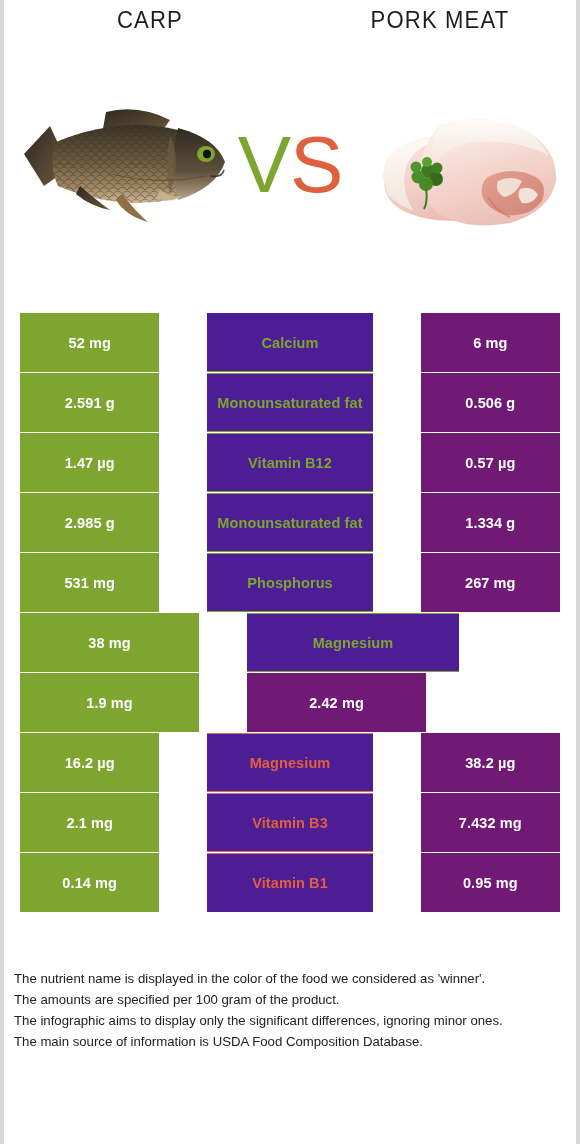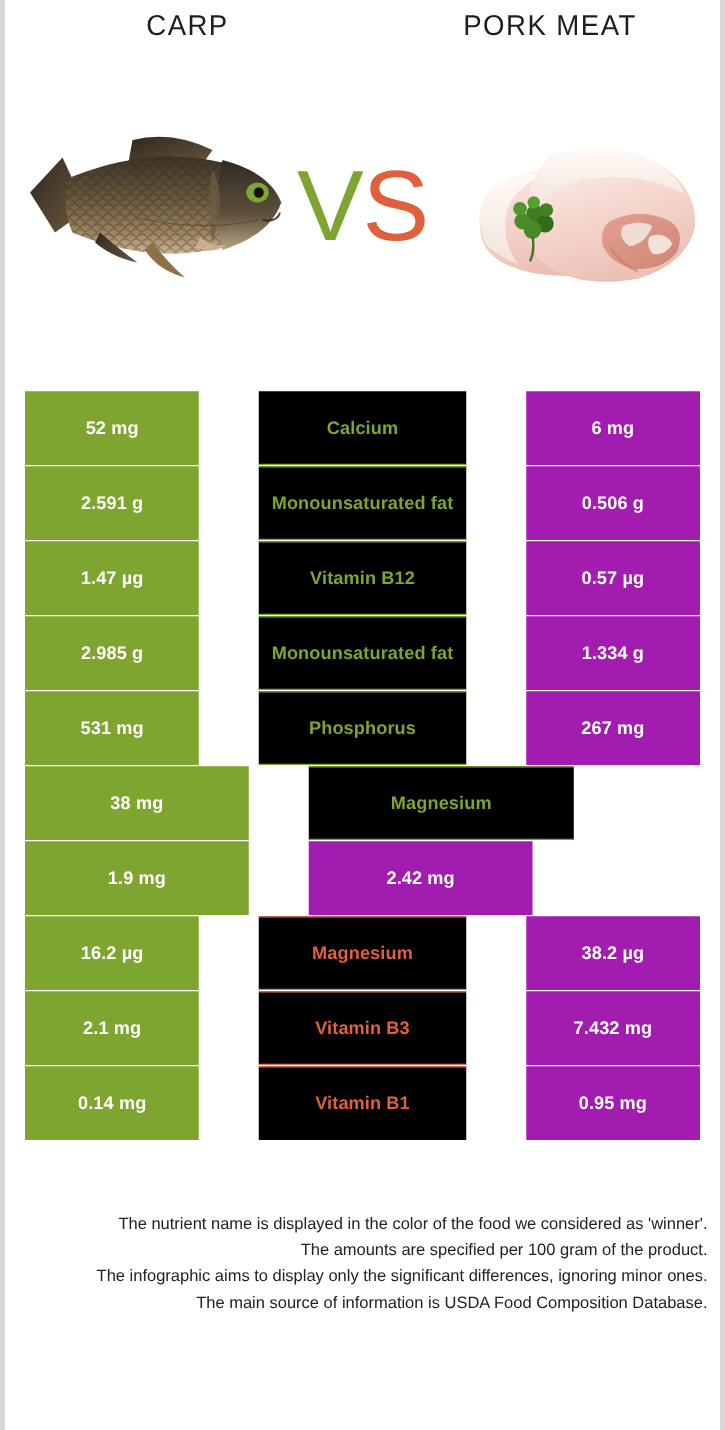--- a/index.html
+++ b/index.html
@@ -91,46 +91,46 @@
     display: flex;
     align-items: center;
     justify-content: center;
     color: #ffffff;
     font-size: 14.5px;
     font-weight: 600;
     letter-spacing: 0.1px;
     box-sizing: border-box;
   }
   .cell-left  { background: #7EA52F; }
-  .cell-right { background: #a21caf; }
+  .cell-right { background: #701a75; }
   .cell-mid {
     width: 212px;
     display: flex;
     align-items: center;
     justify-content: center;
-    background: #000000;
+    background: #4c1d95;
     font-size: 14.5px;
     font-weight: 600;
     letter-spacing: 0.1px;
     box-sizing: border-box;
     border-top: 1px solid transparent;
     border-bottom: 1px solid transparent;
   }
   .row.win-left  .cell-mid { color: #7EA52F; border-color: #7EA52F; }
   .row.win-right .cell-mid { color: #E0603D; border-color: #D9775A; }
   .row:first-child .cell-mid { border-top-color: transparent; }
   .row:last-child  .cell-mid { border-bottom-color: transparent; }
 
   
   .footer {
     position: absolute;
     left: 0;
     top: 968px;
     width: 580px;
-    text-align: right;
+    text-align: left;
     font-size: 13.2px;
     color: #222222;
     line-height: 21px;
     font-weight: 400;
   }
   .footer p { margin: 0; padding: 0 14px; }
 
   .edge-l, .edge-r {
     position: absolute; top: 0; width: 4px; height: 1144px;
     background: #d7d7d7;

